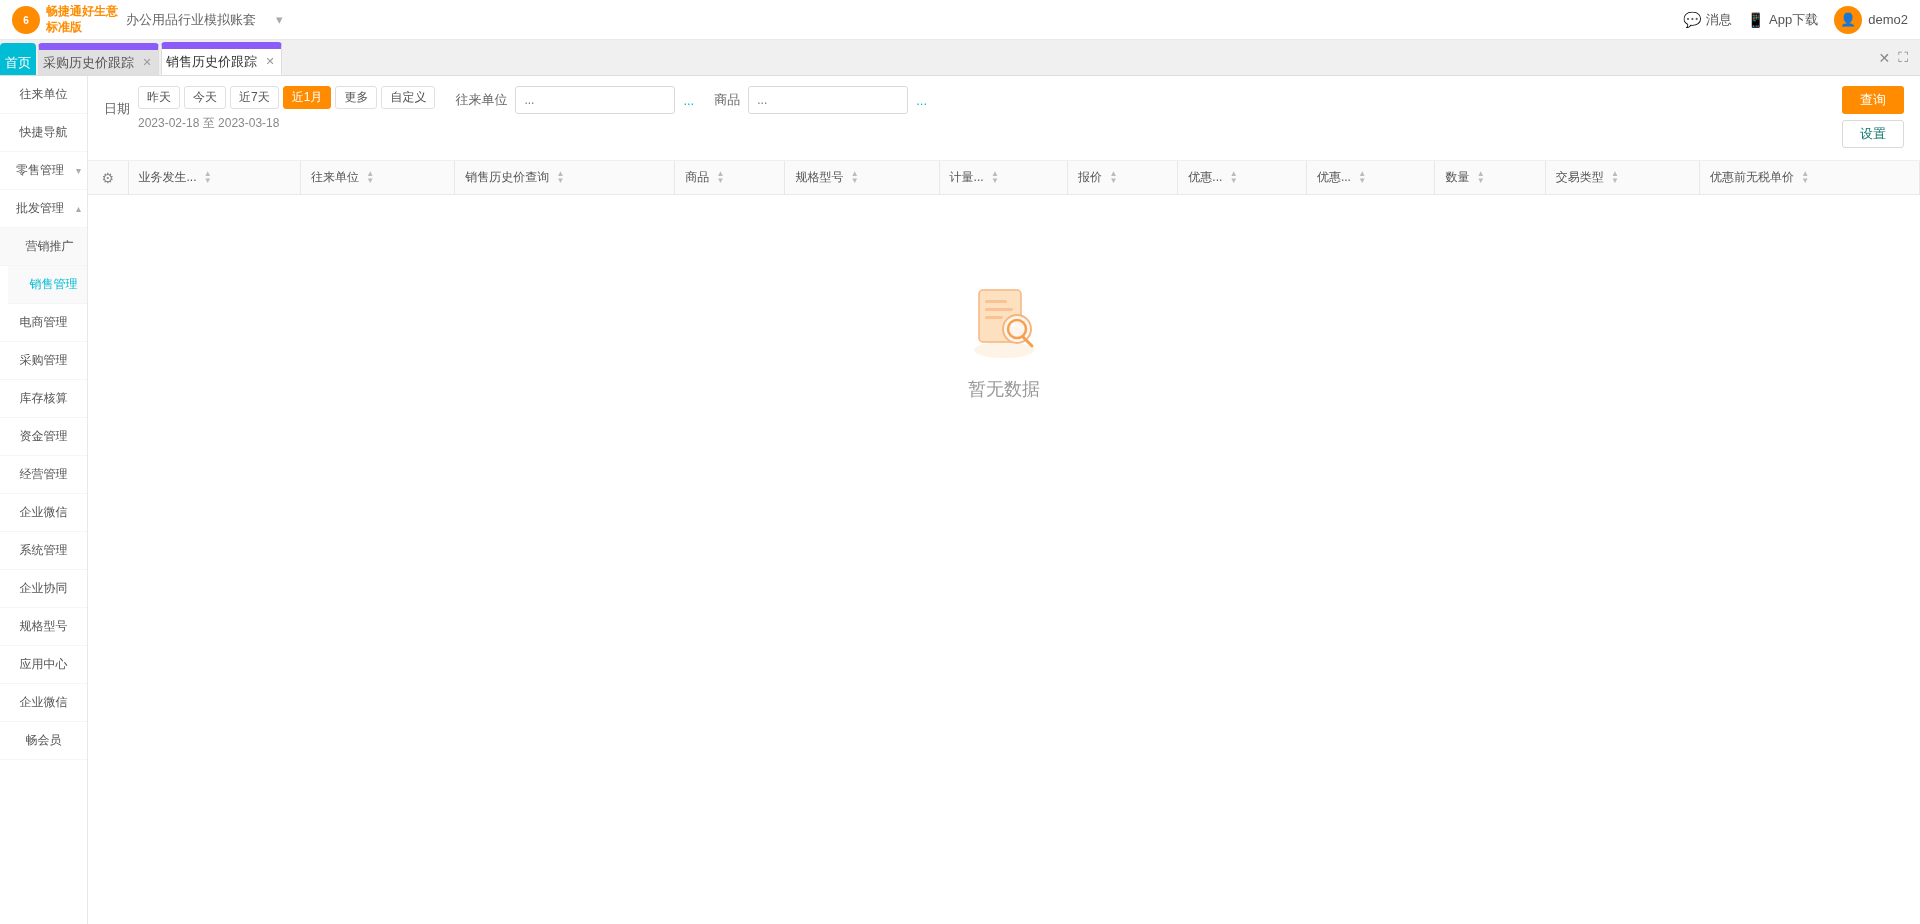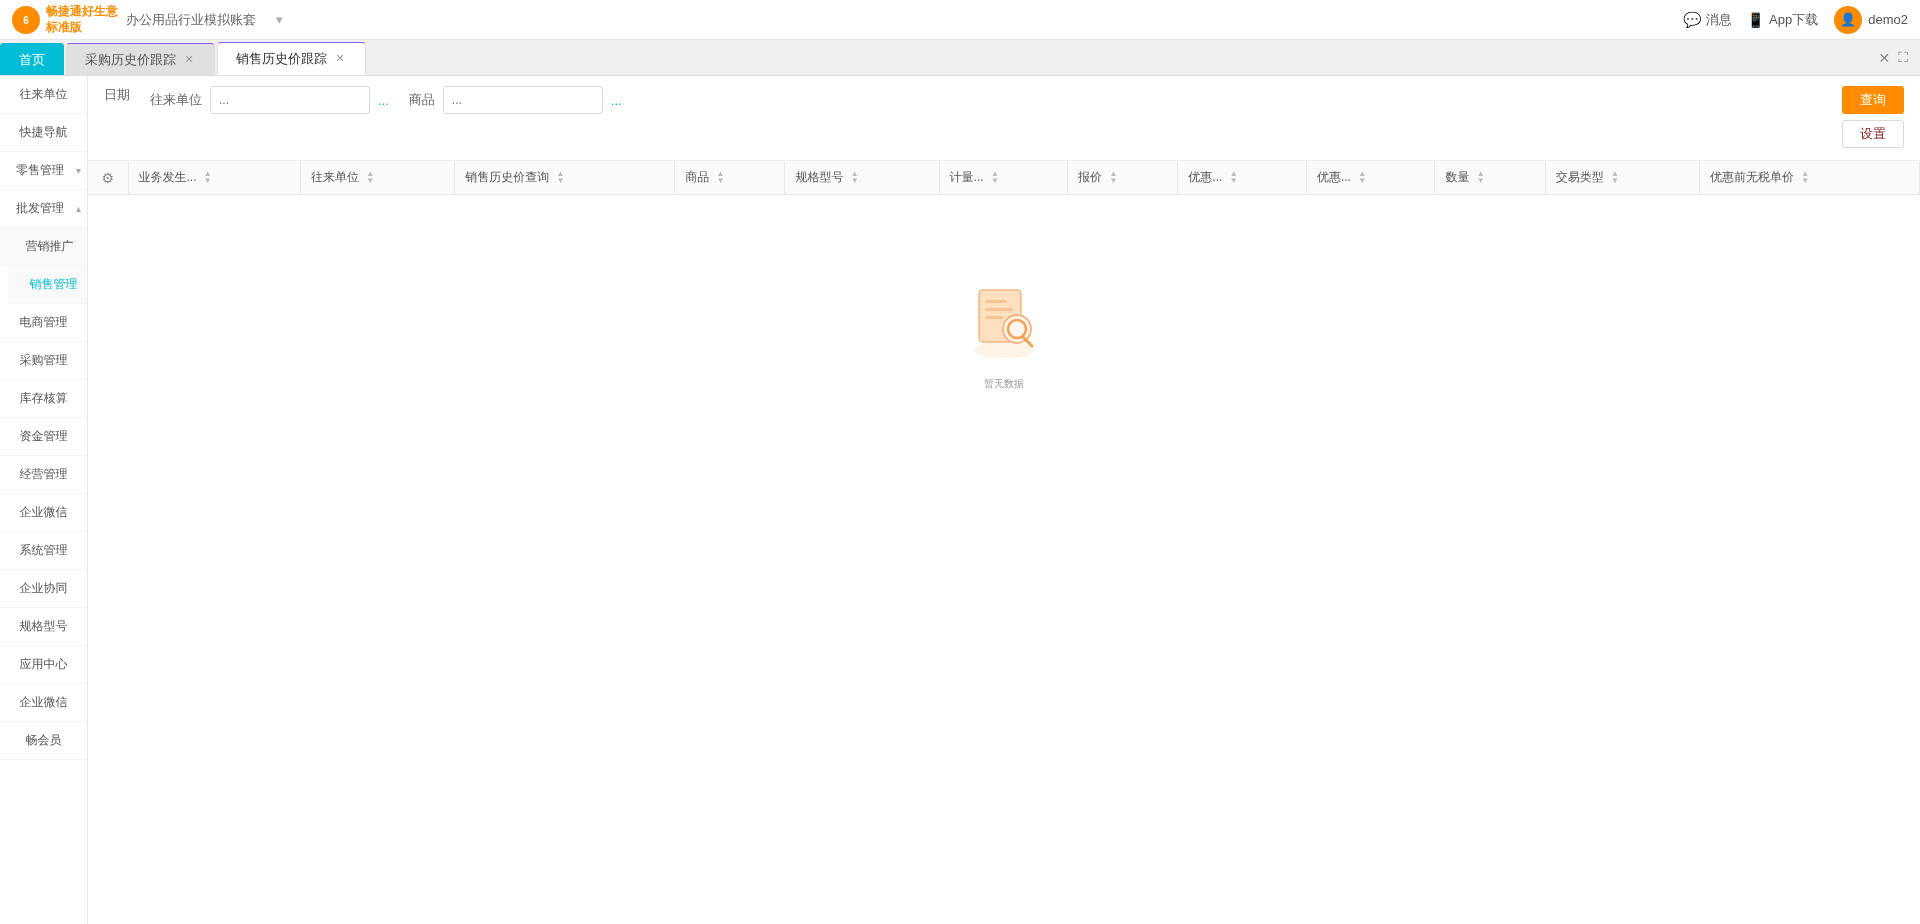--- a/index.html
+++ b/index.html
@@ -92,30 +92,30 @@
       display: flex;
       align-items: flex-end;
       padding: 0 0 0 0;
       position: fixed;
       top: 40px; left: 0; right: 0;
       z-index: 99;
       border-bottom: 1px solid #ddd;
     }
     .tab-item {
       height: 32px;
-      padding: 0 18px;
+      padding: 0 4px;
       display: flex;
       align-items: center;
       gap: 6px;
       cursor: pointer;
       font-size: 13px;
       color: #555;
       background: #e0e0e0;
       border-right: 1px solid #ddd;
-      border-top: 1px solid #8b5cf6;
+      border-top: 7px solid #8b5cf6;
       border-left: 1px solid #ddd;
       border-radius: 4px 4px 0 0;
       margin-right: 2px;
     }
     .tab-item.active {
       background: #fff;
       color: #333;
       border-bottom: 1px solid #fff;
       height: 33px;
     }
@@ -298,21 +298,21 @@
       background: #ff8c00;
       color: #fff;
       border: none;
       padding: 5px 18px;
       border-radius: 3px;
       cursor: pointer;
       font-size: 13px;
     }
     .settings-btn {
       background: #fff;
-      color: #7f1d1d;
+      color: #0f766e;
       border: 1px solid #d9d9d9;
       padding: 4px 14px;
       border-radius: 3px;
       cursor: pointer;
       font-size: 13px;
     }
 
     
     .table-area {
       padding: 0 0;
@@ -361,21 +361,21 @@
       justify-content: center;
       padding: 80px 0;
     }
     .empty-icon {
       width: 90px;
       height: 90px;
       margin-bottom: 12px;
       position: relative;
     }
     .empty-text {
-      font-size: 10px;
+      font-size: 18px;
       color: #999;
     }
 
     
     .filter-container {
       padding: 10px 16px 8px;
       border-bottom: 1px solid #efefef;
     }
     .filter-row {
       display: flex;
@@ -510,20 +510,31 @@
 
   <div class="content-area">
     <div class="page-container">
 
 
       <div class="filter-container">
         <div class="filter-row">
 
           <div class="filter-group">
             <span class="filter-label">日期</span>
+            <div class="filter-section">
+              <div class="date-btns">
+                <button class="date-btn">昨天</button>
+                <button class="date-btn">今天</button>
+                <button class="date-btn">近7天</button>
+                <button class="date-btn active">近1月</button>
+                <button class="date-btn">更多</button>
+                <button class="date-btn">自定义</button>
+              </div>
+              <div class="date-range-text">2023-02-18 至 2023-03-18</div>
+            </div>
           </div>
 
           <div class="filter-input-group">
             <span class="filter-label">往来单位</span>
             <input class="filter-input" type="text" placeholder="..." style="">
             <span class="filter-dots">...</span>
           </div>
 
           <div class="filter-input-group">
             <span class="filter-label">商品</span>

